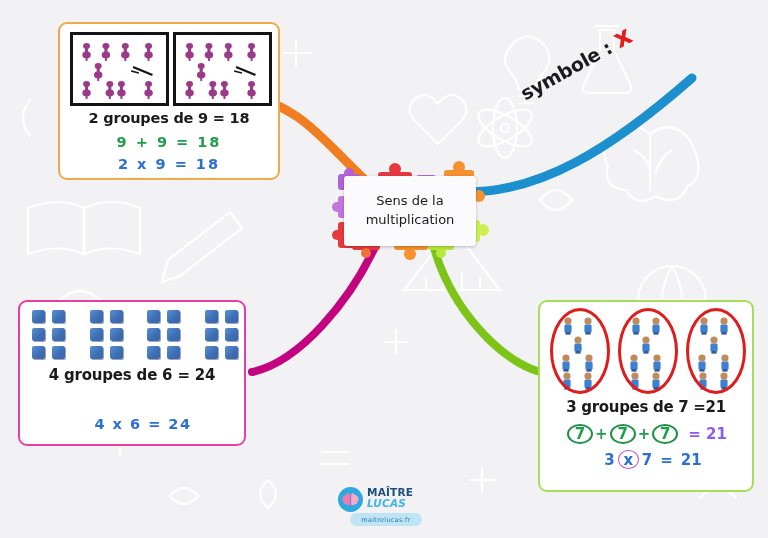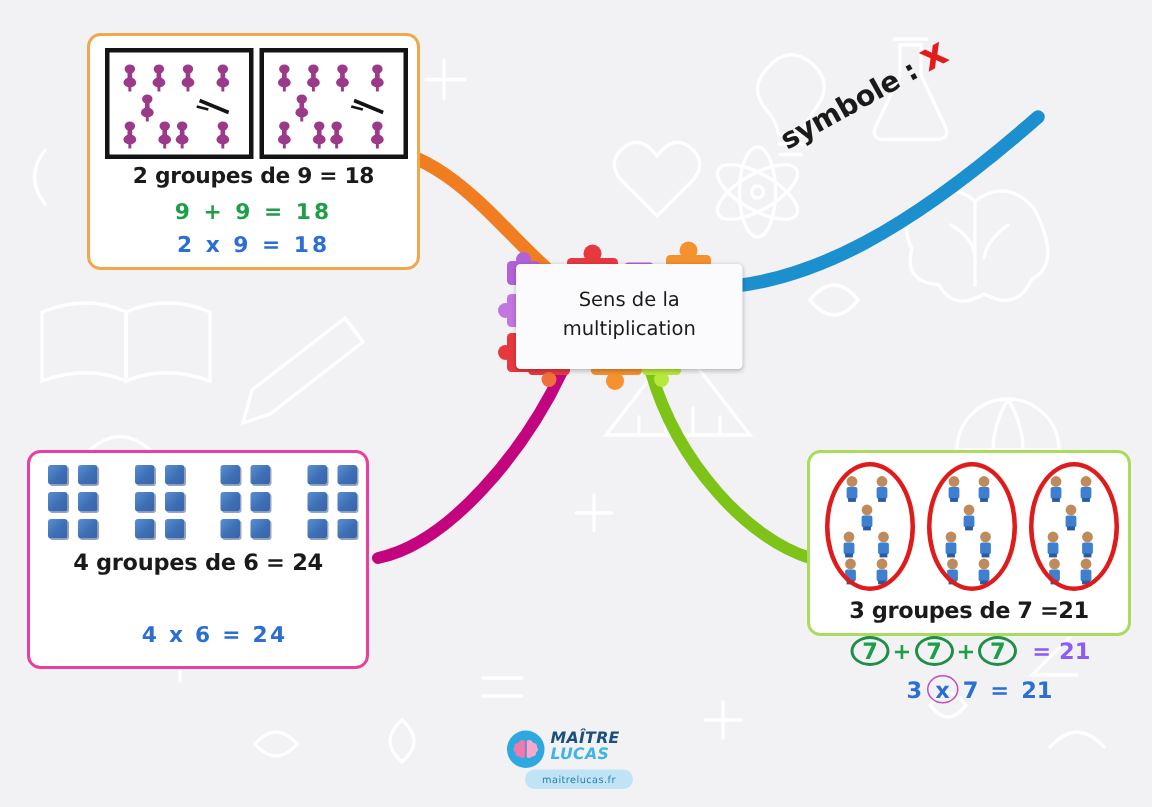--- a/index.html
+++ b/index.html
@@ -124,21 +124,21 @@
     text-align: center; font-size: 14.5px; letter-spacing: 1.5px;
   }
   #card-groups6 .t-mul {
     position: absolute; left: 0; right: 12px; top: 114px;
     text-align: center; font-size: 14.5px; letter-spacing: 1.5px;
     padding-left: 34px;
   }
 
   
   #card-groups7 {
-    left: 538px; top: 300px; width: 216px; height: 124px;
+    left: 538px; top: 300px; width: 216px; height: 192px;
   }
   #card-groups7 .people {
     position: absolute;
     left: 10px; top: 6px; width: 196px; height: 86px;
     display: flex;
     justify-content: space-between;
   }
   .people-group {
     position: relative;
     width: 60px; height: 86px;
@@ -192,21 +192,21 @@
   
   #center-node {
     position: absolute;
     left: 332px; top: 158px;
     width: 168px; height: 110px;
     z-index: 4;
   }
   #center-label {
     position: absolute;
     left: 344px; top: 176px;
-    width: 151px; height: 70px;
+    width: 132px; height: 70px;
     background: #fbfbfd;
     border-radius: 3px;
     box-shadow: 0 1px 3px rgba(0,0,0,0.25);
     z-index: 5;
     display: flex;
     flex-direction: column;
     align-items: center;
     justify-content: center;
     text-align: center;
     font-size: 13px;
@@ -247,21 +247,21 @@
     border-radius: 50%;
     background: #2ea9e0;
     display: flex; align-items: center; justify-content: center;
   }
   #footer-logo .logo-text {
     position: absolute;
     left: 31px; top: 1px;
     line-height: 1.0;
   }
   #footer-logo .logo-maitre {
-    font-size: 10.5px; font-weight: bold; font-style: italic;
+    font-size: 10.5px; font-weight: bold; 
     color: #1c4f7c; letter-spacing: 0.2px;
   }
   #footer-logo .logo-lucas {
     font-size: 10.5px; font-weight: bold; font-style: italic;
     color: #3fb4e5; letter-spacing: 0.2px;
   }
   #footer-logo .logo-pill {
     position: absolute;
     left: 14px; top: 27px;
     width: 72px; height: 13px;

